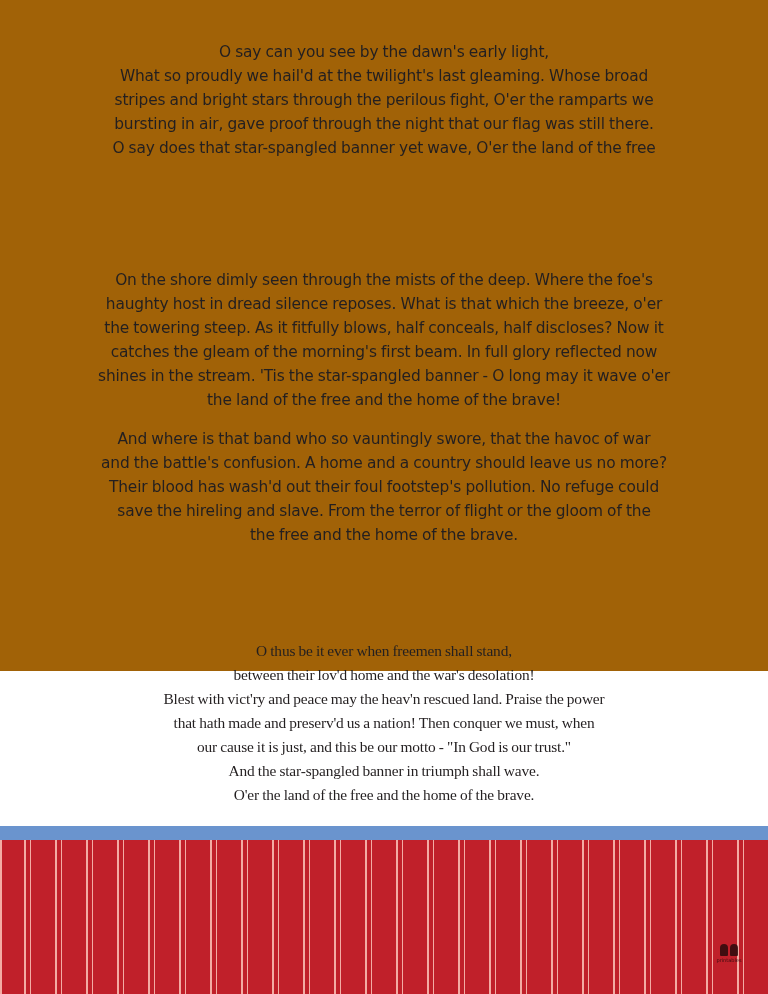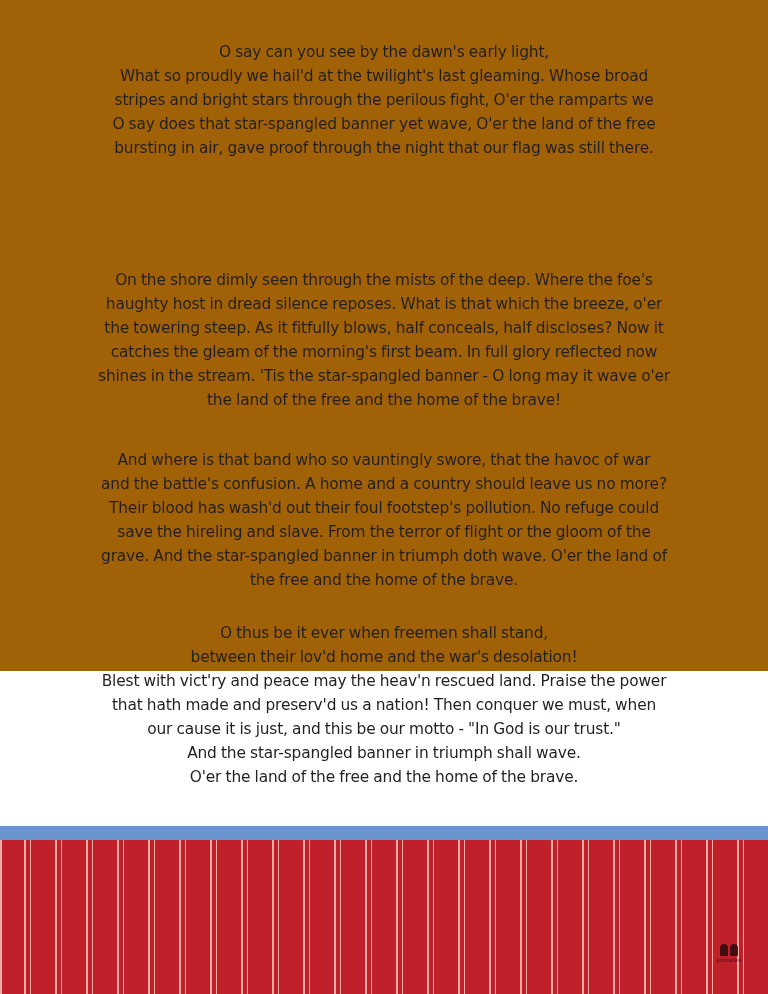--- a/index.html
+++ b/index.html
@@ -31,22 +31,22 @@
       line-height: 24px;
       letter-spacing: -0.15px;
       word-spacing: -0.5px;
     }
     .stanza .line {
       display: block;
       white-space: nowrap;
     }
     .stanza-1 { top: 40px; }
     .stanza-2 { top: 268px; }
-    .stanza-3 { top: 448px; }
-    .stanza-4 { top: 621px; }
+    .stanza-3 { top: 427px; }
+    .stanza-4 { top: 639px; font-family: Liberation Serif, serif; }
 
     .flag-band {
       position: absolute;
       left: 0;
       top: 826px;
       width: 768px;
       height: 168px;
     }
     .blue-bar {
       position: absolute;
@@ -110,39 +110,38 @@
   </style>
 </head>
 <body>
 
 <div class="page">
 
   <div class="stanza stanza-1">
     <span class="line">O say can you see by the dawn's early light,</span>
     <span class="line">What so proudly we hail'd at the twilight's last gleaming. Whose broad</span>
     <span class="line">stripes and bright stars through the perilous fight, O'er the ramparts we</span>
+    <span class="line">bursting in air, gave proof through the night that our flag was still there.</span>
     <span class="line">O say does that star-spangled banner yet wave, O'er the land of the free</span>
-    <span class="line">bursting in air, gave proof through the night that our flag was still there.</span>
   </div>
 
   <div class="stanza stanza-2">
     <span class="line">On the shore dimly seen through the mists of the deep. Where the foe's</span>
     <span class="line">haughty host in dread silence reposes. What is that which the breeze, o'er</span>
     <span class="line">the towering steep. As it fitfully blows, half conceals, half discloses? Now it</span>
     <span class="line">catches the gleam of the morning's first beam. In full glory reflected now</span>
     <span class="line">shines in the stream. 'Tis the star-spangled banner - O long may it wave o'er</span>
     <span class="line">the land of the free and the home of the brave!</span>
   </div>
 
   <div class="stanza stanza-3">
     <span class="line">And where is that band who so vauntingly swore, that the havoc of war</span>
     <span class="line">and the battle's confusion. A home and a country should leave us no more?</span>
     <span class="line">Their blood has wash'd out their foul footstep's pollution. No refuge could</span>
     <span class="line">save the hireling and slave. From the terror of flight or the gloom of the</span>
-    <span class="line">grave. And the star-spangled banner in triumph doth wave. O'er the land of</span>
     <span class="line">the free and the home of the brave.</span>
   </div>
 
   <div class="stanza stanza-4">
     <span class="line">O thus be it ever when freemen shall stand,</span>
     <span class="line">between their lov'd home and the war's desolation!</span>
     <span class="line">Blest with vict'ry and peace may the heav'n rescued land. Praise the power</span>
     <span class="line">that hath made and preserv'd us a nation! Then conquer we must, when</span>
     <span class="line">our cause it is just, and this be our motto - "In God is our trust."</span>
     <span class="line">And the star-spangled banner in triumph shall wave.</span>

